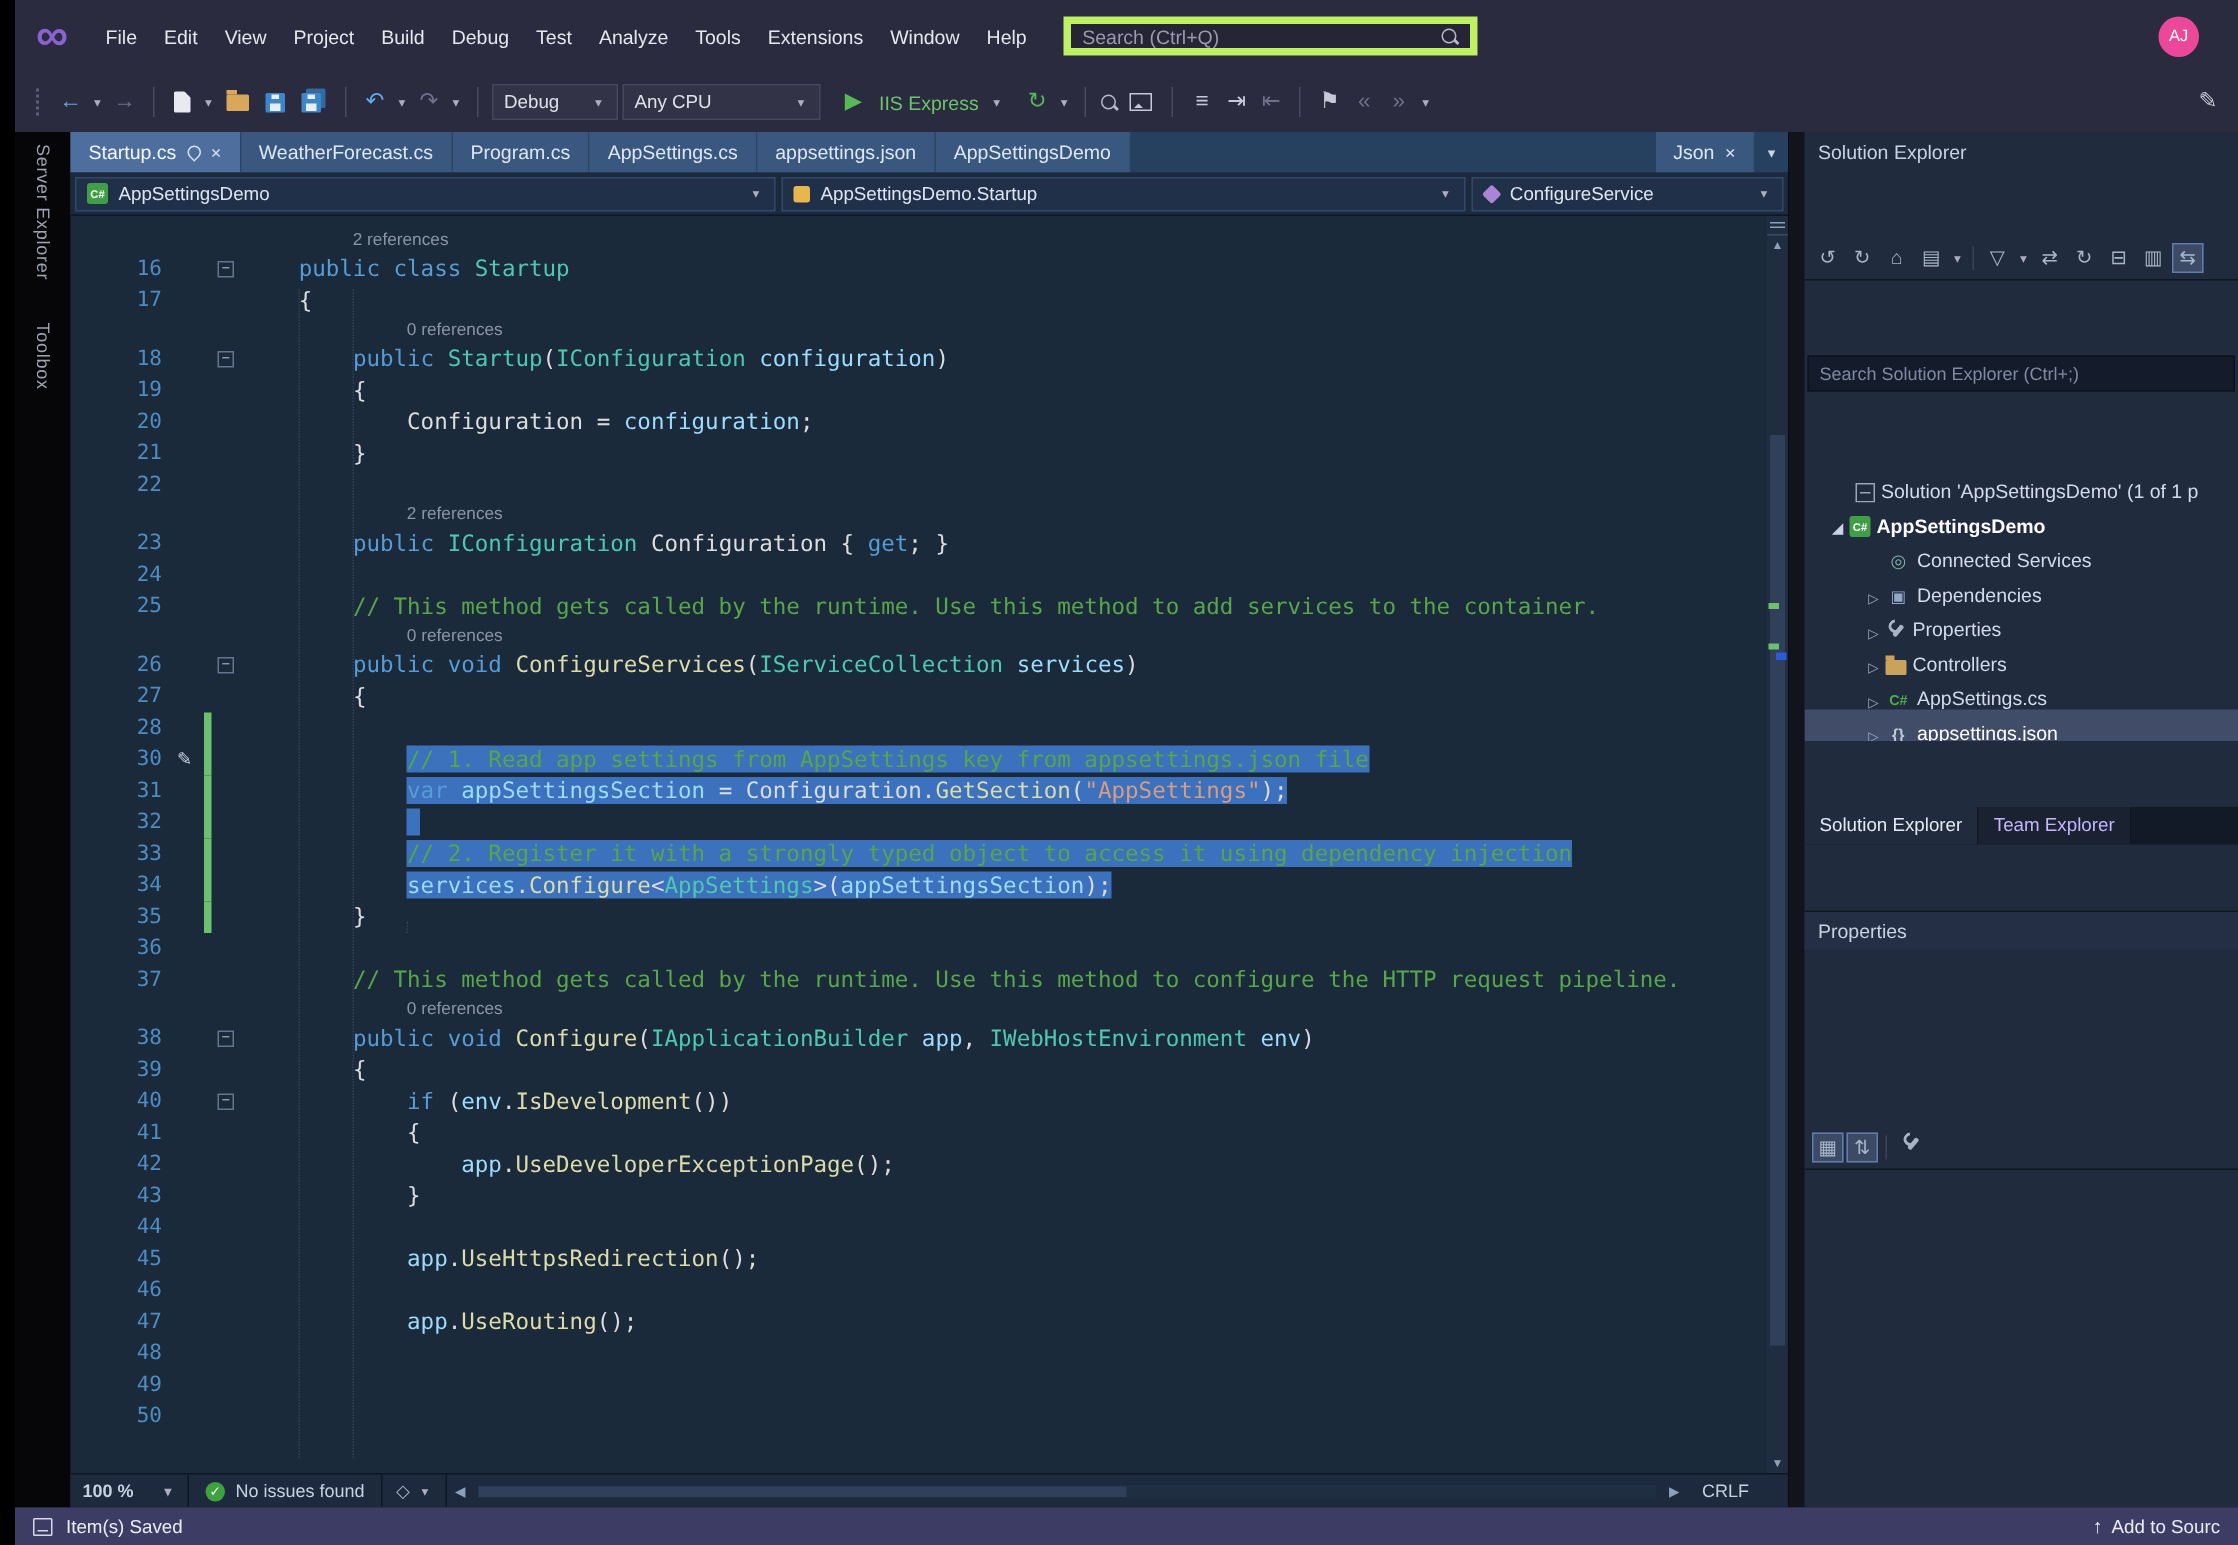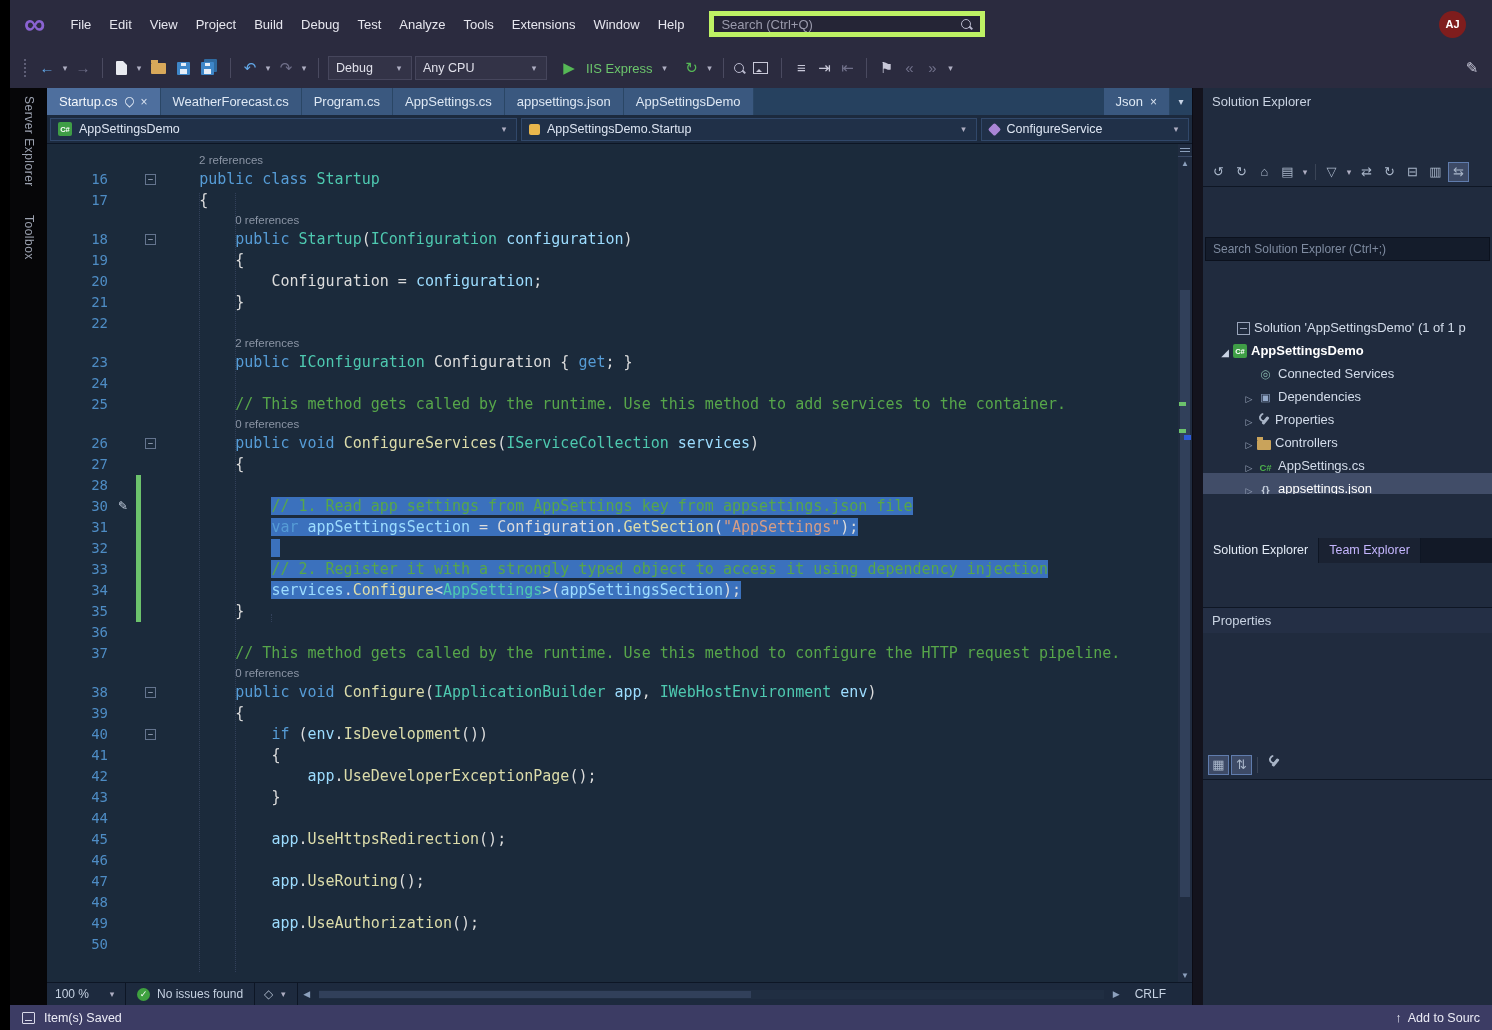--- a/index.html
+++ b/index.html
@@ -12,22 +12,22 @@
   .menubar { height:48px; flex:none; display:flex; align-items:center; padding-left:12px; background:#2B2B3F; }
   .vs-logo { font-size:30px; color:#8A63D2; margin:0 16px 0 2px; line-height:40px; font-weight:bold; }
   .menu-item { color:#E6E6EE; font-size:13px; padding:5px 9px; white-space:nowrap; }
   .search-wrap { margin-left:16px; width:276px; height:26px; background:#252536; border:5px solid #bef264;
     display:flex; align-items:center; padding:0 7px; }
   .search-input { flex:1; background:transparent; border:0; outline:0; color:#CFCFDC; font-size:13px; font-family:inherit;}
   .search-input::placeholder { color:#9A9AAC; }
   .mag { width:13px; height:13px; position:relative; flex:none; }
   .mag::before { content:""; position:absolute; left:1px; top:1px; width:8px; height:8px; border:1.5px solid #B8B8CC; border-radius:50%; }
   .mag::after { content:""; position:absolute; left:9px; top:9px; width:4px; height:1.5px; background:#B8B8CC; transform:rotate(45deg); }
-  .avatar { margin-left:auto; margin-right:26px; width:27px; height:27px; border-radius:50%; background:#7f1d1d;
-    color:#fff; font-size:11px; font-weight:bold; display:flex; align-items:center; justify-content:center; }
+  .avatar { margin-left:auto; margin-right:26px; width:27px; height:27px; border-radius:50%; background:#ec4899;
+    color:#fff; font-size:11px; font-weight:normal; display:flex; align-items:center; justify-content:center; }
 
   
   .toolbar { height:40px; flex:none; display:flex; align-items:center; padding-left:12px; gap:3px; background:#2B2B3F; }
   .tb-grip { width:3px; height:18px; border-left:2px dotted #5E5E76; margin:0 7px 0 2px; }
   .tb-sep { width:1px; height:20px; background:#4A4A60; margin:0 6px; flex:none; }
   .tbi { color:#C8C8D8; font-size:15px; min-width:20px; text-align:center; line-height:24px; }
   .tbi.blue { color:#62A8E8; } .tbi.green { color:#56B856; } .tbi.dim { color:#70708A; }
   .caret { font-size:9px; color:#AEAEC2; width:10px; text-align:center; }
   .ico-page { width:11px; height:14px; background:#E8EAF0; border-radius:1px; position:relative; margin:0 4px; }
   .ico-page::before { content:""; position:absolute; right:-1px; top:-1px; border:3px solid #2B2B3F; border-left-color:transparent; border-bottom-color:transparent; }
@@ -71,21 +71,21 @@
     display:flex; align-items:center; justify-content:center; flex:none; }
   .nav-class-ico { width:11px; height:11px; background:#E8B64C; border-radius:2px; flex:none; }
   .nav-method-ico { width:11px; height:11px; background:#A985D6; border-radius:2px; transform:rotate(45deg) scale(.85); flex:none; }
   .nav-label { overflow:hidden; text-overflow:ellipsis; white-space:nowrap; }
 
   .editor { flex:1; min-height:0; position:relative; overflow:hidden; }
   .rows { position:absolute; left:0; top:0; right:14px; bottom:0; padding-top:7px; overflow:hidden; }
   .guide { position:absolute; top:49px; bottom:10px; width:0; border-left:1px dotted #32405A; }
   .erow { display:flex; height:21px; line-height:21px; font-family:"DejaVu Sans Mono", monospace; font-size:15px;
     white-space:pre; color:#DCDCDC; }
-  .erow.lens { height:18px; line-height:18px; }
+  .erow.lens { height:18px; line-height:18px;padding-left:36px; }
   .gut { width:70px; flex:none; text-align:right; padding-right:9px; color:#4E8CC4; font-size:14px; }
   .mcol { width:26px; flex:none; position:relative; }
   .chgbar { position:absolute; right:2px; top:0; bottom:0; width:5px; background:#6CC26C; }
   .pencil { position:absolute; left:1px; top:0; font-size:12px; color:#C8D2E2; font-family:"DejaVu Sans",sans-serif; }
   .fcol { width:20px; flex:none; position:relative; }
   .foldbox { position:absolute; left:2px; top:5px; width:11px; height:11px; border:1px solid #64748E; color:#A8B4C8;
     font-size:9px; line-height:9px; text-align:center; }
   .code { flex:1; min-width:0; }
   .lcode { color:#8B95A5; font-size:11.5px; font-family:"Liberation Sans", sans-serif; }
   .selwrap { background:#3B71BD; }
@@ -98,21 +98,21 @@
   .sarrow { height:13px; color:#8CA0BC; font-size:8px; line-height:13px; }
   .strack { flex:1; width:100%; position:relative; }
   .sthumb { position:absolute; left:2px; right:2px; top:15%; height:76%; background:#31405A; }
   .smk { position:absolute; }
   .smk.g1 { left:1px; width:7px; height:4px; background:#6CC26C; top:29%; }
   .smk.g2 { left:1px; width:7px; height:4px; background:#6CC26C; top:32.4%; }
   .smk.b  { right:1px; width:7px; height:5px; background:#2D5BD8; top:33.2%; }
 
   .bottomstrip { height:23px; flex:none; background:#1D2A3E; border-top:1px solid #0D1625; display:flex; align-items:center;
     font-size:12px; color:#C6D2E2; }
-  .zoom { width:78px; display:flex; align-items:center; justify-content:space-between; padding:0 8px; height:100%; }
+  .zoom { width:78px; display:flex; align-items:center; justify-content:space-between; padding:0 8px; height:100%;font-weight:bold; }
   .bs-sep { width:1px; height:100%; background:#0D1625; flex:none; }
   .health { display:flex; align-items:center; gap:7px; padding:0 11px; height:100%; }
   .check-circle { width:13px; height:13px; border-radius:50%; background:#3FA13F; color:#fff; font-size:9px;
     display:flex; align-items:center; justify-content:center; flex:none; }
   .bs-filter { display:flex; align-items:center; gap:5px; padding:0 9px; height:100%; color:#A8B4C6; }
   .hsarrow { color:#8CA0BC; font-size:9px; padding:0 5px; }
   .htrack { flex:1; height:9px; margin:0 4px; background:#202E42; position:relative; }
   .hthumb { position:absolute; left:0; top:1px; bottom:1px; width:55%; background:#31405A; }
   .crlf { margin:0 26px 0 10px; color:#C6D2E2; }
 
@@ -329,21 +329,21 @@
             <div class="erow"><span class="gut">39</span><span class="mcol"></span><span class="fcol"></span><span class="code"><span class="tk-w">        </span><span class="tk-p">{</span></span></div>
             <div class="erow"><span class="gut">40</span><span class="mcol"></span><span class="fcol"><span class="foldbox">−</span></span><span class="code"><span class="tk-w">            </span><span class="tk-k">if</span><span class="tk-p"> (</span><span class="tk-v">env</span><span class="tk-p">.</span><span class="tk-m">IsDevelopment</span><span class="tk-p">())</span></span></div>
             <div class="erow"><span class="gut">41</span><span class="mcol"></span><span class="fcol"></span><span class="code"><span class="tk-w">            </span><span class="tk-p">{</span></span></div>
             <div class="erow"><span class="gut">42</span><span class="mcol"></span><span class="fcol"></span><span class="code"><span class="tk-w">                </span><span class="tk-v">app</span><span class="tk-p">.</span><span class="tk-m">UseDeveloperExceptionPage</span><span class="tk-p">();</span></span></div>
             <div class="erow"><span class="gut">43</span><span class="mcol"></span><span class="fcol"></span><span class="code"><span class="tk-w">            </span><span class="tk-p">}</span></span></div>
             <div class="erow"><span class="gut">44</span><span class="mcol"></span><span class="fcol"></span><span class="code"><span class="tk-w"></span></span></div>
             <div class="erow"><span class="gut">45</span><span class="mcol"></span><span class="fcol"></span><span class="code"><span class="tk-w">            </span><span class="tk-v">app</span><span class="tk-p">.</span><span class="tk-m">UseHttpsRedirection</span><span class="tk-p">();</span></span></div>
             <div class="erow"><span class="gut">46</span><span class="mcol"></span><span class="fcol"></span><span class="code"><span class="tk-w"></span></span></div>
             <div class="erow"><span class="gut">47</span><span class="mcol"></span><span class="fcol"></span><span class="code"><span class="tk-w">            </span><span class="tk-v">app</span><span class="tk-p">.</span><span class="tk-m">UseRouting</span><span class="tk-p">();</span></span></div>
             <div class="erow"><span class="gut">48</span><span class="mcol"></span><span class="fcol"></span><span class="code"><span class="tk-w"></span></span></div>
-            <div class="erow"><span class="gut">49</span><span class="mcol"></span><span class="fcol"></span><span class="code"><span class="tk-w">            </span><span class="tk-v">app</span><span class="tk-p">.</span><span class="tk-m">UseAuthorization</span><span class="tk-p">();</span></span></div>
+            <div class="erow"><span class="gut">49</span><span class="mcol"></span><span class="fcol"></span></div>
             <div class="erow"><span class="gut">50</span><span class="mcol"></span><span class="fcol"></span><span class="code"><span class="tk-w"></span></span></div>
           </div>
         <div class="vscroll">
           <span class="split-handle"></span>
           <span class="sarrow">▲</span>
           <span class="strack">
             <span class="sthumb"></span>
             <span class="smk g1"></span>
             <span class="smk g2"></span>
             <span class="smk b"></span>

